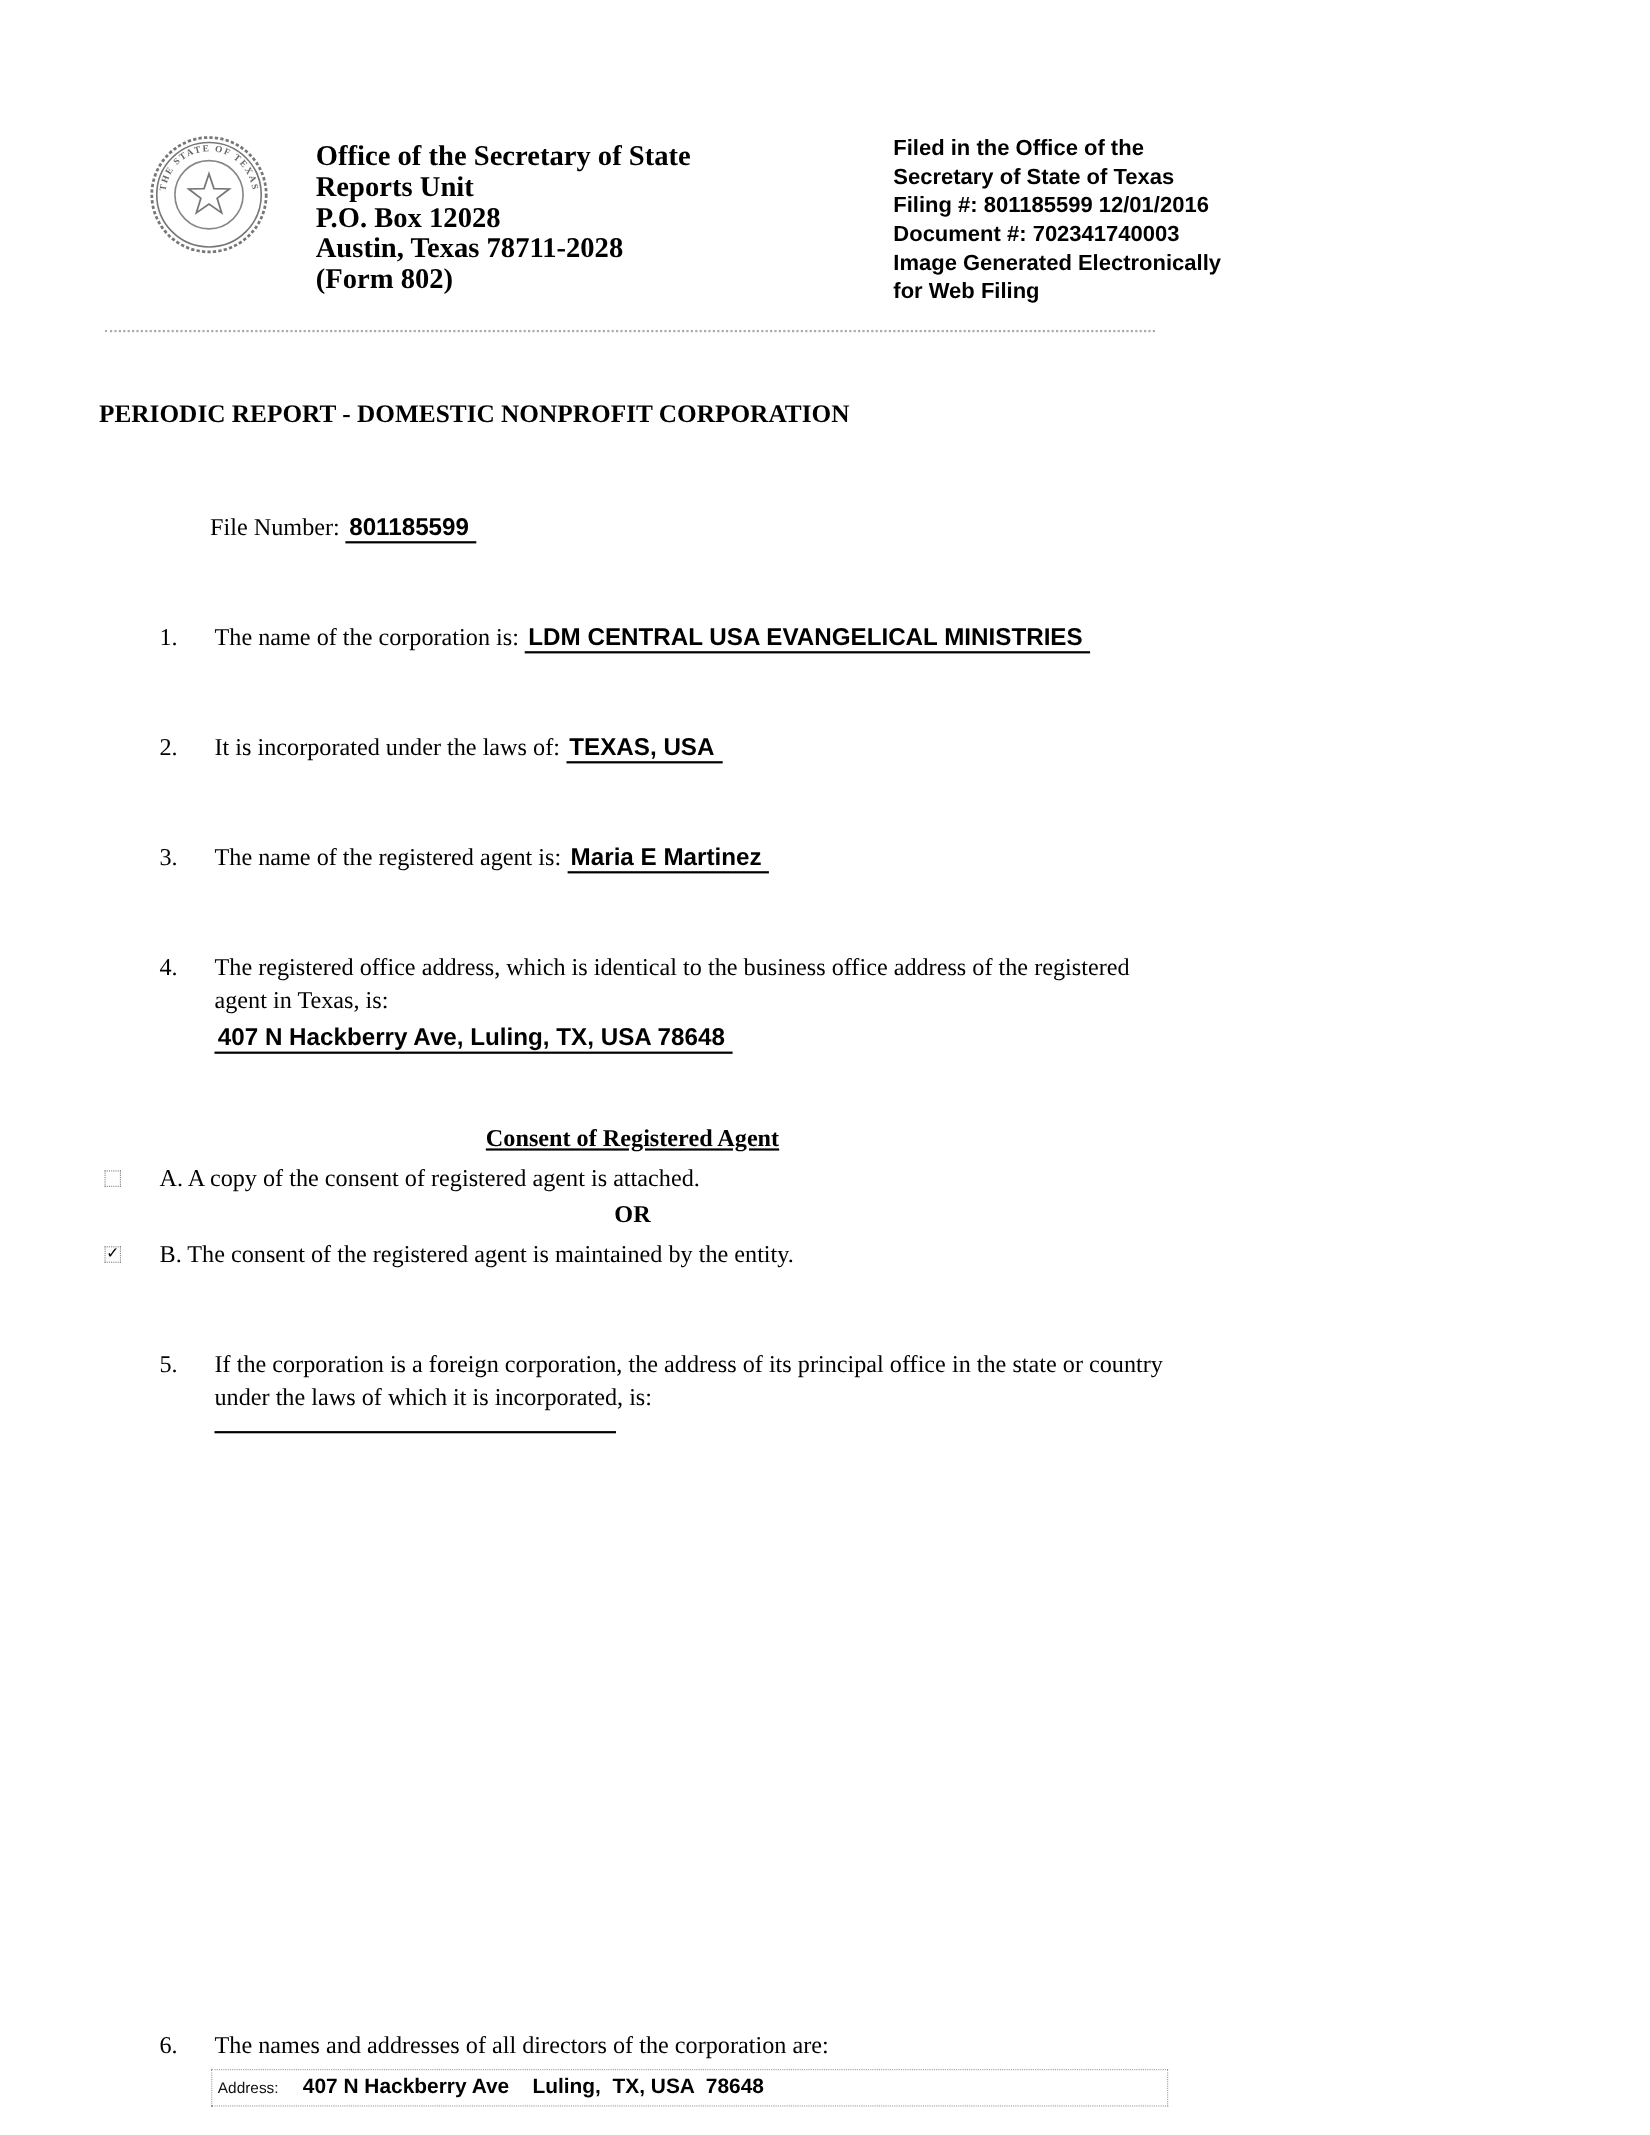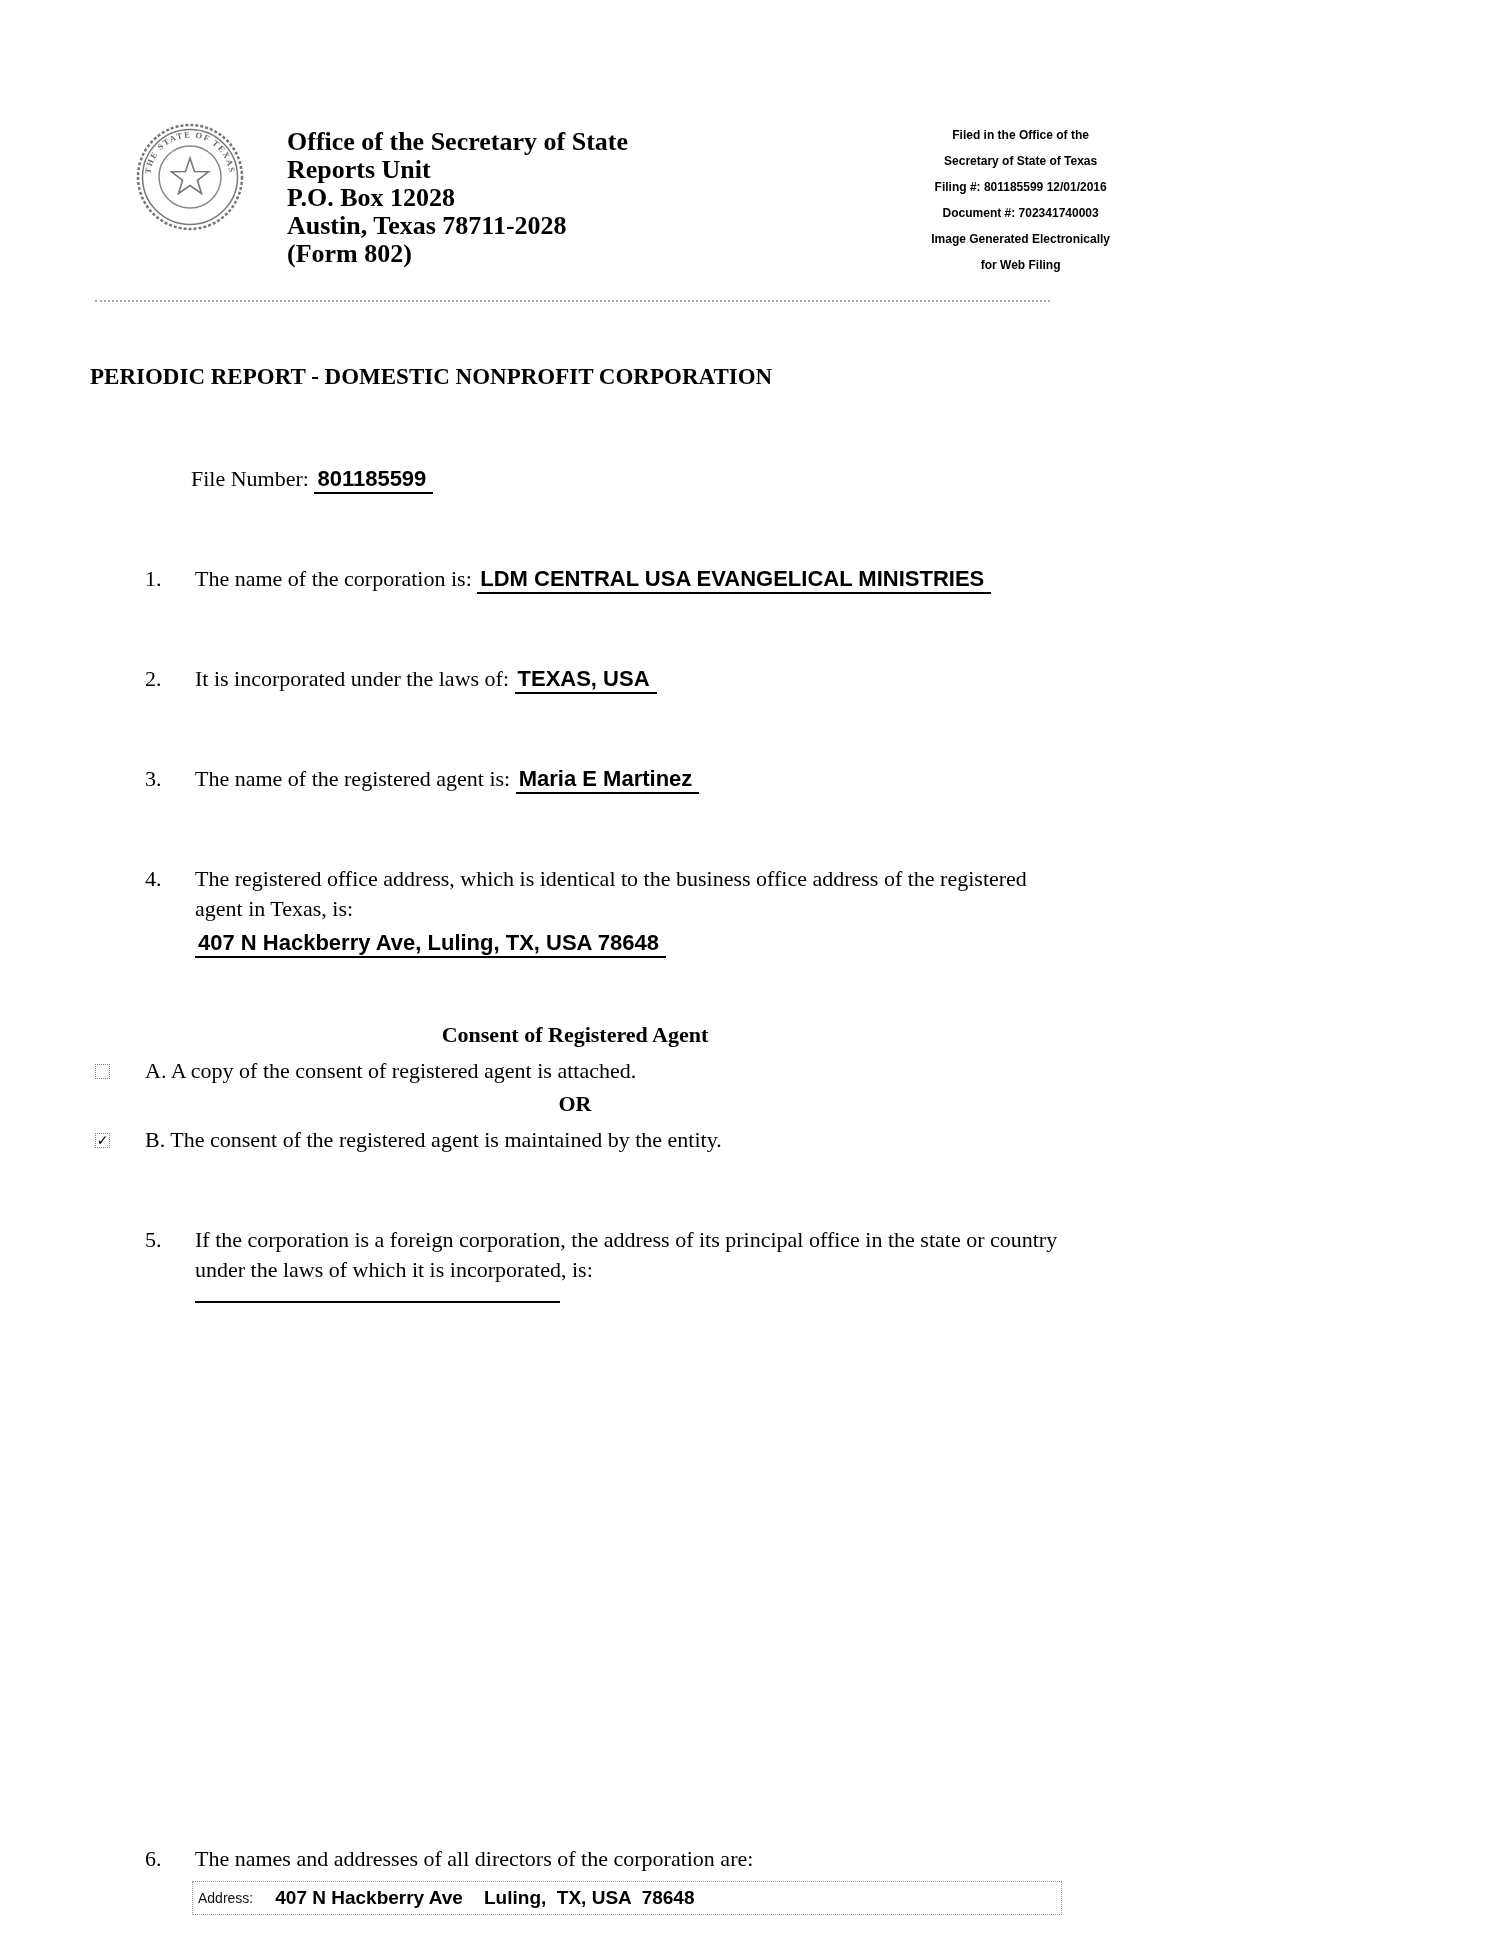--- a/index.html
+++ b/index.html
@@ -26,24 +26,24 @@
   .office-block {
     margin-left: 42px;
     margin-top: 6px;
     font-weight: bold;
     font-size: 26px;
     line-height: 28px;
     white-space: nowrap;
   }
   .filing-block {
     margin-left: auto;
-    text-align: center;
-    font-family: "Liberation Sans", sans-serif;
-    font-weight: bold;
-    font-size: 12px;
+    text-align: left;
+    font-family: "Liberation Sans", sans-serif;
+    font-weight: bold;
+    font-size: 20px;
     line-height: 26px;
     white-space: nowrap;
   }
   .divider {
     margin: 22px 0 0 95px;
     width: 955px;
     border-top: 2px dotted #aaaaaa;
     height: 0;
   }
 
@@ -95,20 +95,21 @@
     height: 0;
   }
 
   
   .consent-heading {
     margin-top: 62px;
     text-align: center;
     font-weight: bold;
     font-size: 22px;
     line-height: 30px;
+    text-decoration: underline;
   }
   .consent-row {
     display: flex;
     align-items: flex-start;
     margin-left: 5px;
     margin-top: 6px;
     font-size: 22px;
     line-height: 30px;
   }
   .checkbox {

